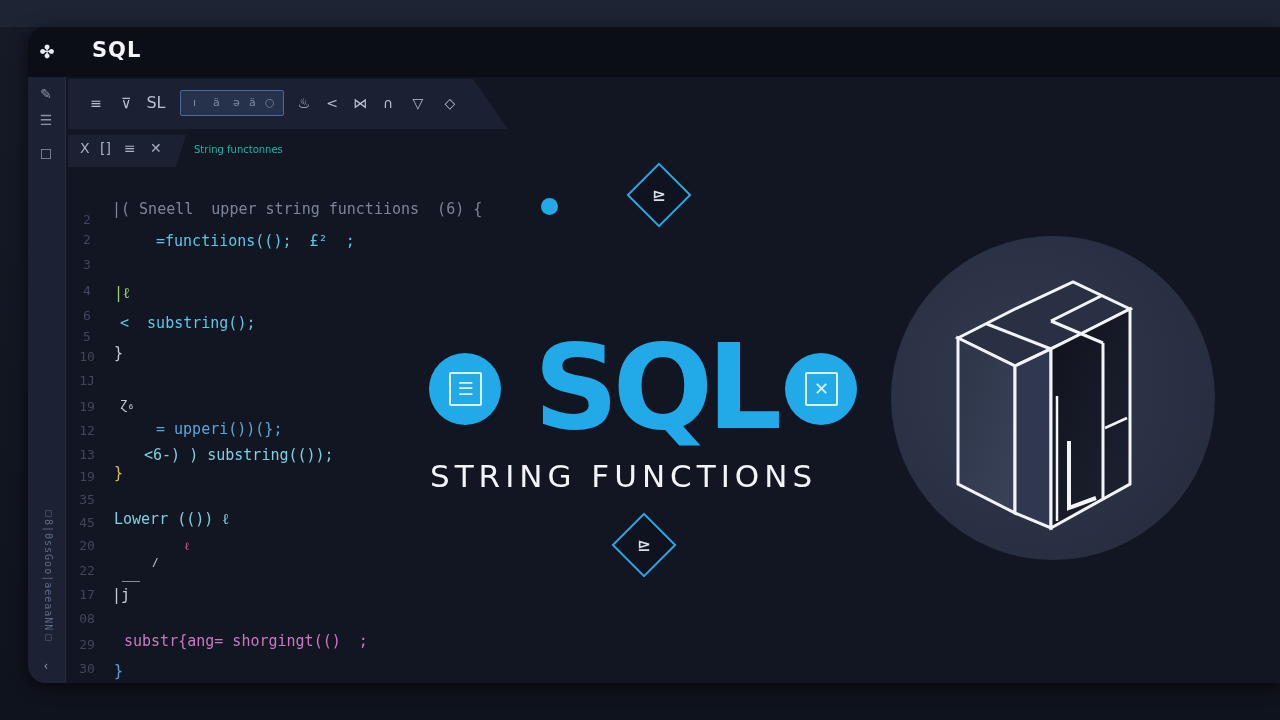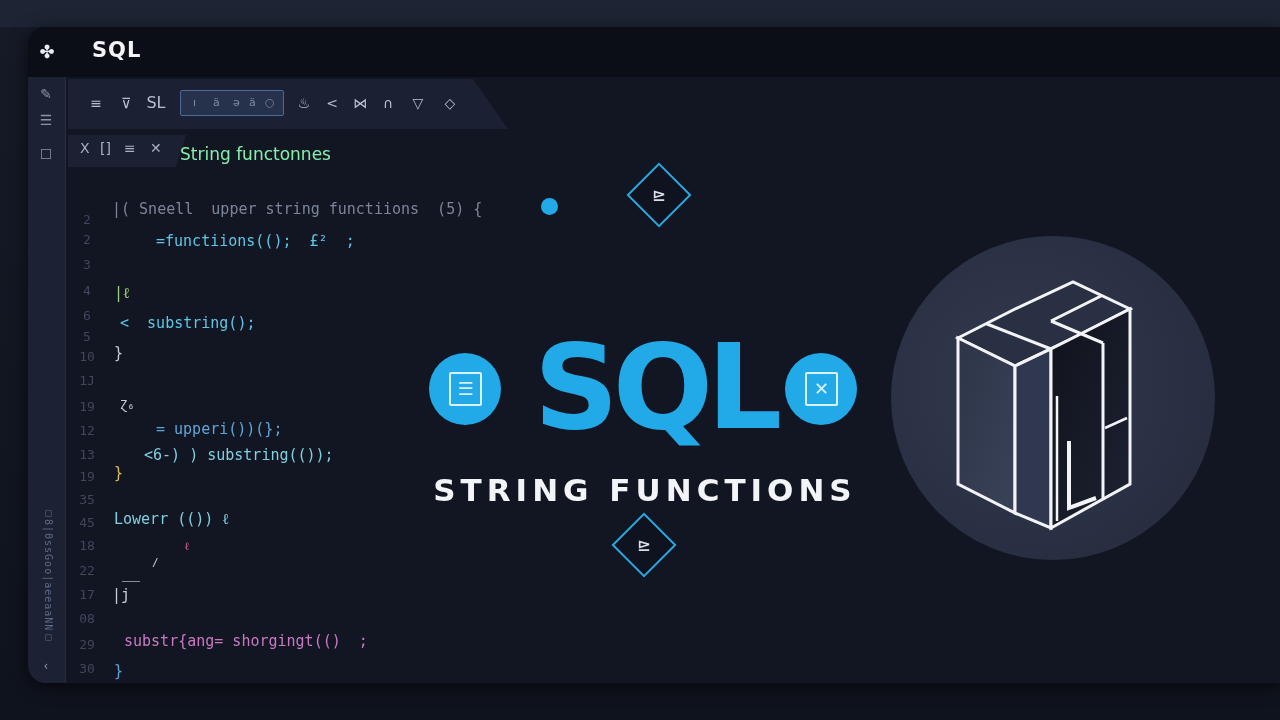--- a/index.html
+++ b/index.html
@@ -13,41 +13,41 @@
 .sidebar{position:absolute;left:0;top:50px;width:38px;height:606px;background:#1c2234;border-right:1px solid #262d40}
 .side-icon{position:absolute;left:9px;width:18px;height:18px;color:#8a93a8;font-size:14px;line-height:18px;text-align:center}
 .side-vert{position:absolute;left:12px;top:430px;width:14px;height:170px;color:#5e6a85;font-size:10px;writing-mode:vertical-rl;font-family:"DejaVu Sans Mono",monospace;letter-spacing:1px}
 .toolbar{position:absolute;left:40px;top:52px;width:440px;height:50px;background:#1b2132;clip-path:polygon(0 0,405px 0,440px 50px,0 50px)}
 .tb-icon{position:absolute;top:12px;width:20px;height:24px;color:#b8c0d0;font-size:14px;line-height:24px;text-align:center}
 .tb-group{position:absolute;left:112px;top:11px;width:104px;height:26px;background:#26324b;border:1px solid #4b6a9a;border-radius:2px}
 .tb-group span{position:absolute;top:3px;font-size:11px;color:#7f8aa3;line-height:18px}
 .tabrow{position:absolute;left:40px;top:108px;width:1212px;height:36px}
 .tab-active{position:absolute;left:0;top:0;width:118px;height:32px;background:#1b2132;clip-path:polygon(0 0,118px 0,108px 32px,0 32px)}
 .tab-active span{position:absolute;top:5px;color:#a9b1c2;font-size:14px}
-.tab-label{position:absolute;left:112px;top:9px;color:#86efac;font-size:17px}
+.tab-label{position:absolute;left:126px;top:9px;color:#14b8a6;font-size:10px}
 .gutter{position:absolute;left:40px;top:150px;width:36px;height:506px}
 .ln{position:absolute;left:6px;width:26px;text-align:center;color:#3f475b;font-family:"DejaVu Sans Mono",monospace;font-size:13px}
 .code{position:absolute;font-family:"DejaVu Sans Mono",monospace;font-size:15px;white-space:pre}
 .c-grey{color:#7c8598}
 .c-cyan{color:#5ec6e6}
 .c-teal{color:#7fd0e0}
 .c-pink{color:#d3638f}
 .c-white{color:#c7ccd6}
 .c-green{color:#9dd27a}
 .c-purple{color:#c979c2}
 .c-blue{color:#5da7d8}
 .hero{position:absolute;left:0;top:0;width:1280px;height:720px;pointer-events:none}
 .diamond{position:absolute;width:46px;height:46px;transform:rotate(45deg);border:2.5px solid #2aa8de;background:#0f1320}
 .diamond span{position:absolute;left:0;top:0;width:100%;height:100%;transform:rotate(-45deg);color:#d9dde6;font-size:20px;line-height:41px;text-align:center;font-family:"DejaVu Sans Mono",monospace}
 .dot{position:absolute;left:541px;top:198px;width:17px;height:17px;border-radius:50%;background:#22aae8}
 .adv{position:absolute;left:438px;top:236px;width:434px;text-align:center;font-family:"DejaVu Sans",sans-serif;font-weight:bold;font-size:66px;color:#ffffff;letter-spacing:-1px;line-height:80px}
 .sql{position:absolute;left:520px;top:322px;width:270px;text-align:center;font-family:"DejaVu Sans",sans-serif;font-weight:bold;font-size:118px;color:#22aae8;letter-spacing:-6px;line-height:130px}
 .circ{position:absolute;width:72px;height:72px;border-radius:50%;background:#22aae8}
 .circ .ico{position:absolute;left:20px;top:19px;width:33px;height:34px;border:2px solid #d8f2ff;border-radius:2px;color:#d8f2ff;font-size:18px;line-height:30px;text-align:center}
-.sf{position:absolute;left:430px;top:472px;width:430px;text-align:center;font-family:"DejaVu Sans",sans-serif;font-weight:bold;font-size:31px;color:#f2f4f8;letter-spacing:5px}
+.sf{position:absolute;left:430px;top:458px;width:430px;font-family:"DejaVu Sans",sans-serif;font-weight:normal;font-size:31px;color:#f2f4f8;letter-spacing:5px}
 .cube-circle{position:absolute;left:891px;top:236px;width:324px;height:324px;border-radius:50%;background:radial-gradient(circle at 40% 45%,#333a4f 0%,#2a3043 60%,#242a3b 100%)}
 </style>
 </head>
 <body>
 
 <div id="root">
   <div class="topstrip"></div>
 
   <div class="window">
     <div class="titlebar">
@@ -100,31 +100,31 @@
       <div class="ln" style="top:131px">6</div>
       <div class="ln" style="top:152px">5</div>
       <div class="ln" style="top:172px">10</div>
       <div class="ln" style="top:196px">1J</div>
       <div class="ln" style="top:222px">19</div>
       <div class="ln" style="top:246px">12</div>
       <div class="ln" style="top:270px">13</div>
       <div class="ln" style="top:292px">19</div>
       <div class="ln" style="top:315px">35</div>
       <div class="ln" style="top:338px">45</div>
-      <div class="ln" style="top:361px">18</div>
+      <div class="ln" style="top:361px">20</div>
       <div class="ln" style="top:386px">22</div>
       <div class="ln" style="top:410px">17</div>
       <div class="ln" style="top:434px">08</div>
       <div class="ln" style="top:460px">29</div>
       <div class="ln" style="top:484px">30</div>
 
     </div>
   </div>
 
-  <div class="code c-grey" style="left:112px;top:200px">|( Sneell  upper string functiions  (5) {</div>
+  <div class="code c-grey" style="left:112px;top:200px">|( Sneell  upper string functiions  (6) {</div>
   <div class="code c-cyan" style="left:156px;top:232px">=functiions(();  £²  ;</div>
   <div class="code c-green" style="left:114px;top:284px">|ℓ</div>
   <div class="code c-cyan" style="left:120px;top:314px">&lt;  substring();</div>
   <div class="code c-white" style="left:114px;top:344px">}</div>
   <div class="code c-white" style="left:120px;top:398px;font-size:12px">Ɀ₆</div>
   <div class="code c-blue" style="left:156px;top:420px">= upperi())(};</div>
   <div class="code c-teal" style="left:144px;top:446px">&lt;6-) ) substring(());</div>
   <div class="code" style="left:114px;top:464px;color:#d9c05a">}</div>
   <div class="code c-teal" style="left:114px;top:510px">Lowerr (()) ℓ</div>
   <div class="code c-pink" style="left:184px;top:540px;font-size:11px">ℓ</div>

